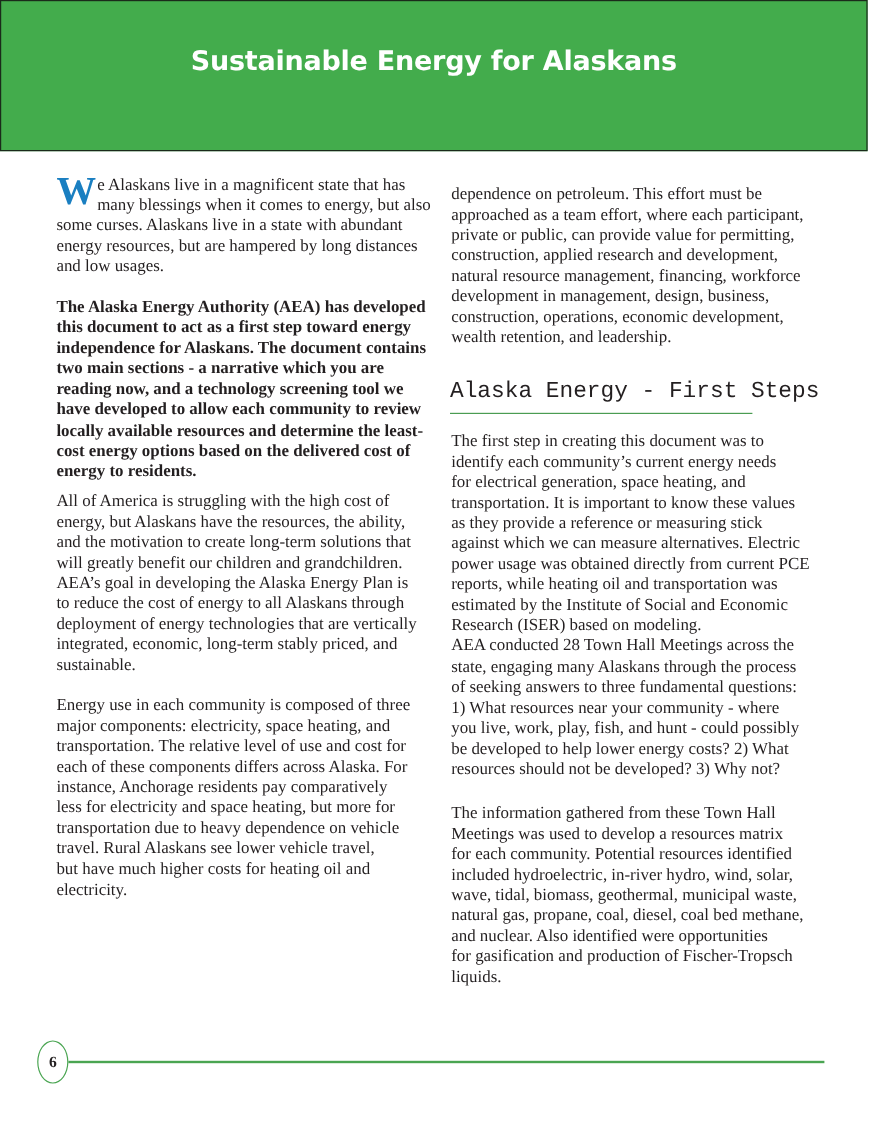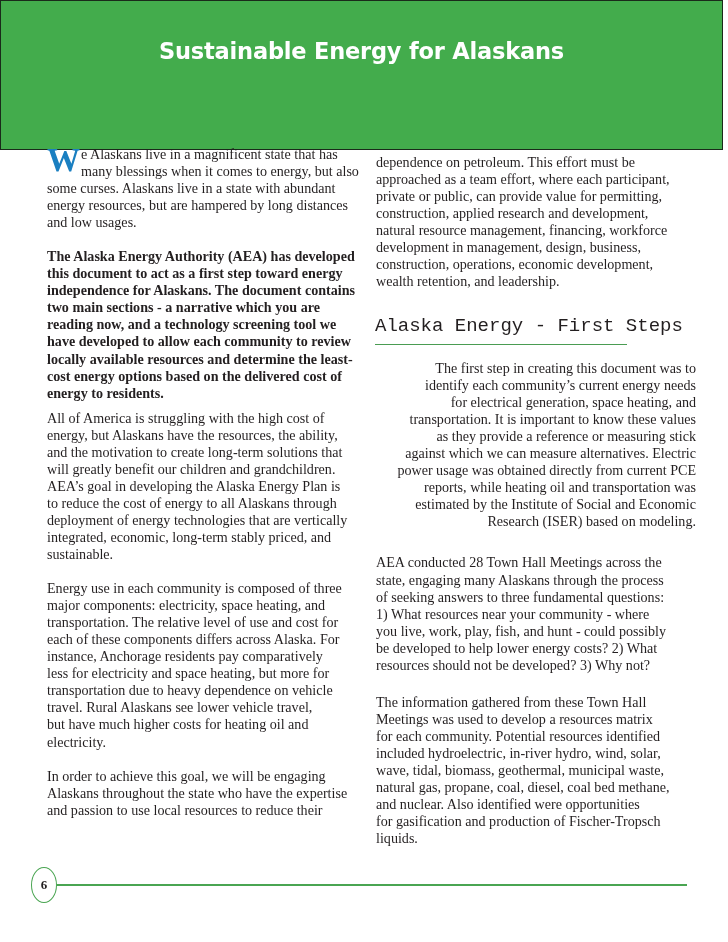--- a/index.html
+++ b/index.html
@@ -1,17 +1,17 @@
 <!DOCTYPE html>
 <html><head>
 <meta charset="utf-8">
 <style>
   html, body { margin: 0; padding: 0; background: #ffffff; }
   body { width: 728px; height: 942px; position: relative; overflow: hidden; font-family: "Liberation Serif", serif; color: #231f20; }
-  .header { position: absolute; left: 0; top: 0; width: 723px; height: 150px; background: #43ac4c; border: 1px solid #1a2a1a; box-sizing: border-box; }
+  .header { position: absolute; left: 0; top: 0; width: 723px; height: 126px; background: #43ac4c; border: 1px solid #1a2a1a; box-sizing: border-box; }
   .header-title { position: absolute; left: 0; right: 0; top: 37px; text-align: center; color: #ffffff; font-family: "DejaVu Sans", sans-serif; font-weight: bold; font-size: 22.5px; letter-spacing: -0.2px; }
   .col { position: absolute; font-size: 14.1px; line-height: 17.05px; }
   .col-left { left: 47px; top: 146px; width: 320px; }
   .col-right { left: 376px; top: 154px; width: 320px; }
   p { margin: 0; white-space: pre-line; }
   .dropcap { color: #1a7fc1; font-weight: bold; font-size: 33px; line-height: 26px; float: left; margin: 1px 1px 0 0; }
   .h2 { position: absolute; left: 375px; top: 315px; font-family: Liberation Mono, monospace; font-size: 19px; color: #231f20; }
   .h2-rule { position: absolute; left: 375px; top: 344px; width: 252px; height: 1px; background: #4a9c52; }
   .footer-oval { position: absolute; left: 31px; top: 867px; width: 26px; height: 36px; border: 1.5px solid #4aa552; border-radius: 50%; box-sizing: border-box; text-align: center; line-height: 33px; font-weight: bold; font-size: 13px; }
   .footer-rule { position: absolute; left: 57px; top: 884px; width: 630px; height: 1.5px; background: #4aa552; }
@@ -50,41 +50,38 @@
   <p style="margin-bottom:17px;">Energy use in each community is composed of three
 major components: electricity, space heating, and
 transportation.  The relative level of use and cost for
 each of these components differs across Alaska.  For
 instance, Anchorage residents pay comparatively
 less for electricity and space heating, but more for
 transportation due to heavy dependence on vehicle
 travel.  Rural Alaskans see lower vehicle travel,
 but have much higher costs for heating oil and
 electricity.</p>
-  <p>In order to achieve this goal, we will be engaging
-Alaskans throughout the state who have the expertise
-and passion to use local resources to reduce their</p>
 </div>
 
 <div class="col col-right" style="top:154px;">
   <p>dependence on petroleum.  This effort must be
 approached as a team effort, where each participant,
 private or public, can provide value for permitting,
 construction, applied research and development,
 natural resource management, financing, workforce
 development in management, design, business,
 construction, operations, economic development,
 wealth retention, and leadership.</p>
 </div>
 
 <div class="h2">Alaska Energy - First Steps</div>
 <div class="h2-rule"></div>
 
 <div class="col col-right" style="top:360px;">
-  <p style="margin-bottom:24px;text-align:right;">The first step in creating this document was to
+  <p style="margin-bottom:0;">The first step in creating this document was to
 identify each community’s current energy needs
 for electrical generation, space heating, and
 transportation.  It is important to know these values
 as they provide a reference or measuring stick
 against which we can measure alternatives.  Electric
 power usage was obtained directly from current PCE
 reports, while heating oil and transportation was
 estimated by the Institute of Social and Economic
 Research (ISER) based on modeling.</p>
   <p style="margin-bottom:20px;">AEA conducted 28 Town Hall Meetings across the

